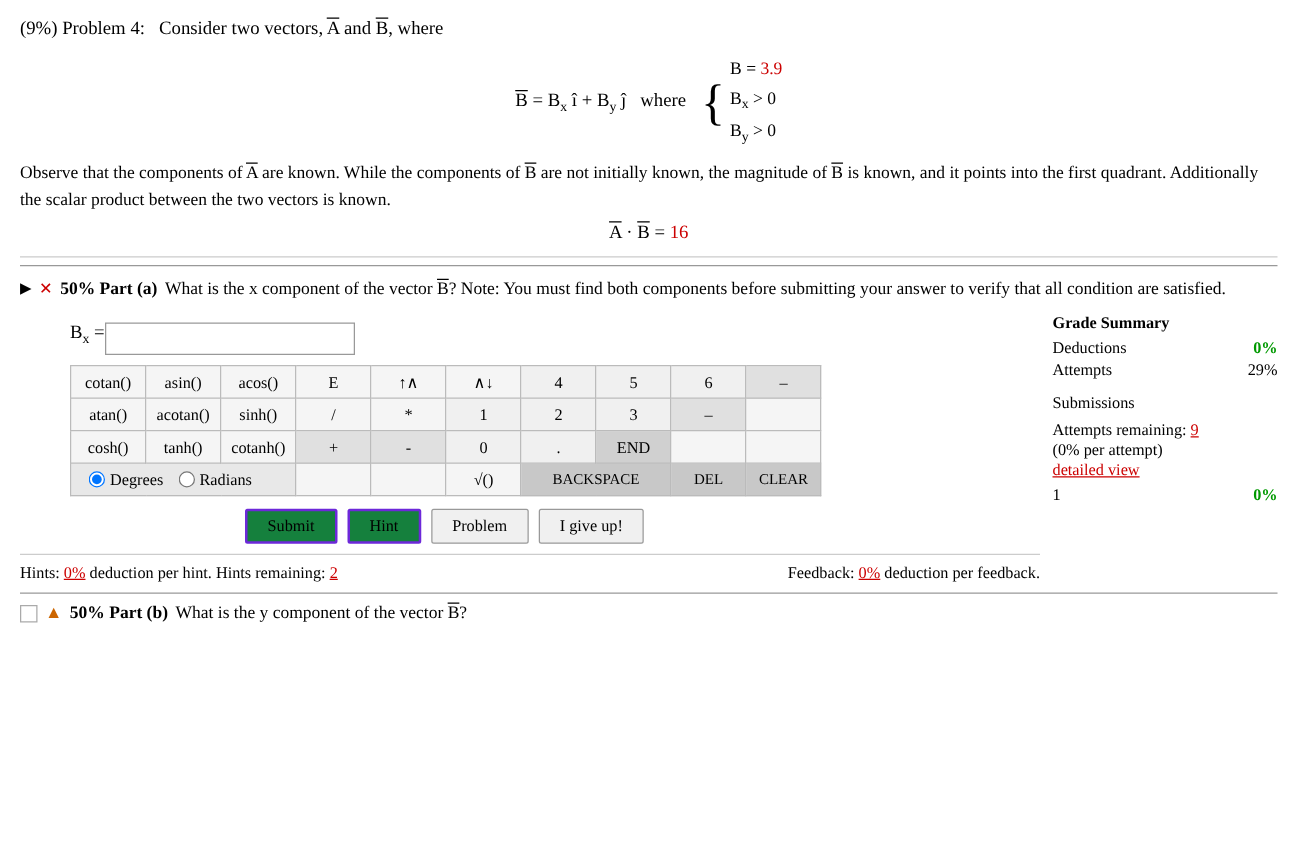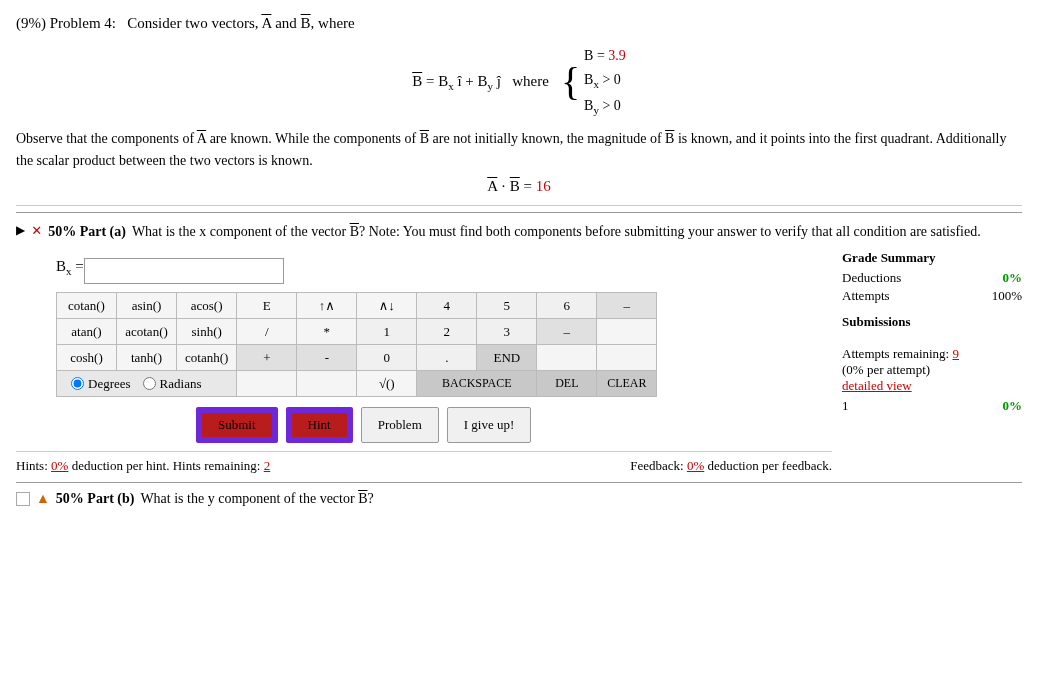--- a/index.html
+++ b/index.html
@@ -103,21 +103,21 @@
       display: flex;
       justify-content: space-between;
       margin-bottom: 2px;
       gap: 36px;
     }
     .grade-green { color: #009900; font-weight: bold; }
     .submissions-section {
       margin-top: 10px;
       font-size: 13px;
     }
-    .sub-title { font-weight: bold; margin-bottom: 16px; }
+    .sub-title { font-weight: normal; margin-bottom: 6px; }
     .sub-link { color: #cc0000; text-decoration: underline; cursor: pointer; }
     .sub-table { margin-top: 4px; }
     .sub-table-row {
       display: flex;
       justify-content: space-between;
       font-size: 13px;
     }
     .input-row {
       display: flex;
       align-items: flex-start;
@@ -176,22 +176,22 @@
     .radio-label { display: flex; align-items: center; gap: 4px; }
     .bottom-buttons {
       display: flex;
       gap: 8px;
       margin: 10px 0 8px 180px;
     }
     .btn {
       padding: 4px 16px;
       font-size: 13px;
       font-family: Georgia, serif;
-      border: 6px solid #6d28d9;
-      background: #b91c1c;
+      border: 2px solid #6d28d9;
+      background: #15803d;
       cursor: pointer;
       border-radius: 2px;
     }
     .btn-feedback {
       background: #f0f0f0;
       border: 1px solid #999;
     }
     .btn-giveup {
       background: #f0f0f0;
       border: 1px solid #999;
@@ -351,21 +351,21 @@
       </div>
 
       <div class="grade-summary">
         <div class="grade-title">Grade Summary</div>
         <div class="grade-row">
           <span>Deductions</span>
           <span class="grade-green">0%</span>
         </div>
         <div class="grade-row">
           <span>Attempts</span>
-          <span>100%</span>
+          <span>29%</span>
         </div>
 
         <div class="submissions-section">
           <div class="sub-title">Submissions</div>
           <div>
             Attempts remaining: <span style="text-decoration:underline; color:#cc0000;">9</span>
           </div>
           <div>(0% per attempt)</div>
           <div><span class="sub-link">detailed view</span></div>
           <div class="sub-table">

